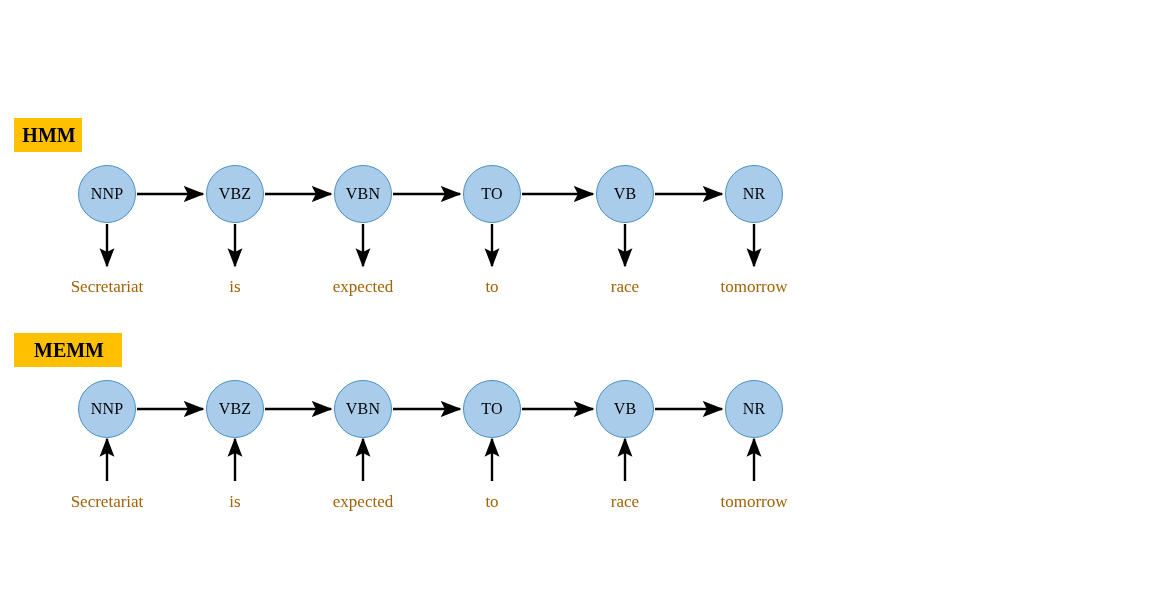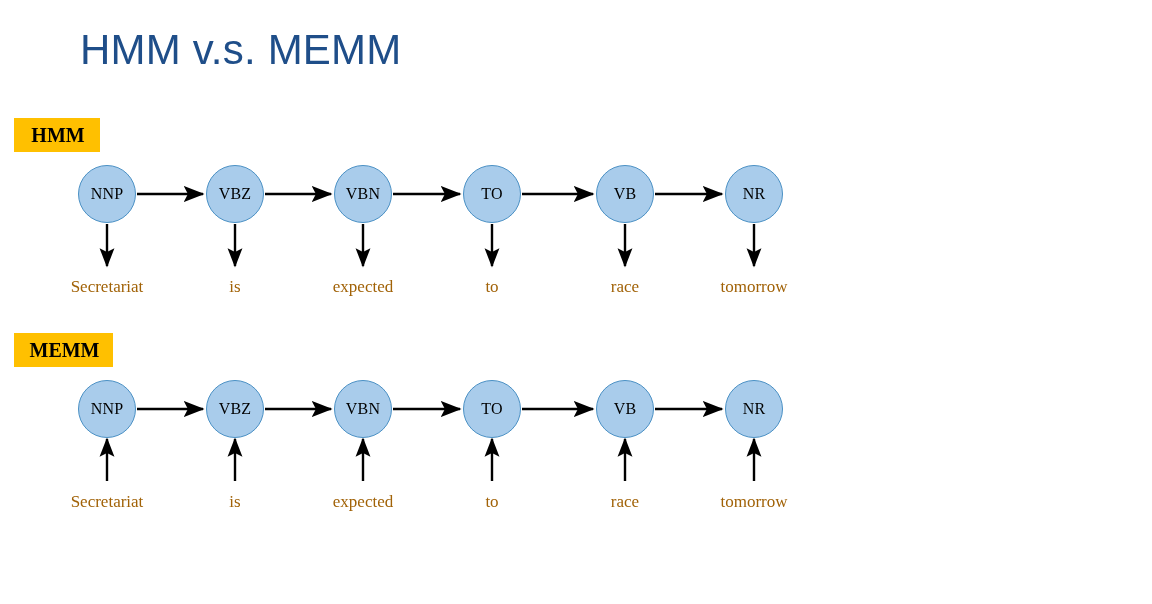--- a/index.html
+++ b/index.html
@@ -42,22 +42,22 @@
     font-family: "Liberation Serif", serif;
     font-weight: bold;
     font-size: 20px;
     display: flex;
     align-items: center;
     justify-content: center;
     box-sizing: border-box;
     padding: 0 14px 0 16px;
     height: 34px;
   }
-  #badge-hmm  { left: 14px; top: 118px; width: 86px; }
-  #badge-memm { left: 14px; top: 333px; width: 99px; text-align: center; }
+  #badge-hmm  { left: 14px; top: 118px; width: 68px; }
+  #badge-memm { left: 14px; top: 333px; width: 108px; text-align: center; }
 
   
   .diagram {
     position: absolute;
     left: 12px;
     width: 1152px;
   }
   #diagram-hmm  { top: 155px; height: 150px; }
   #diagram-memm { top: 370px; height: 150px; }
 
@@ -103,21 +103,20 @@
     text-align: center;
   }
   #diagram-hmm  .word-label { top: 122px; }
   #diagram-memm .word-label { top: 122px; }
 </style>
 </head>
 <body>
 
 <div id="slide">
 
-  <div id="slide-title">HMM v.s. MEMM</div>
 
   <div class="section-badge" id="badge-hmm">
     <span>HMM</span>
   </div>
 
   <div class="diagram" id="diagram-hmm">
     <svg class="diagram-svg" id="svg-hmm" viewBox="0 0 1152 150">
       <defs>
         <marker id="ah-hmm" markerWidth="9" markerHeight="9" refX="7.4" refY="3.2" orient="auto" markerUnits="strokeWidth">
           <path d="M0,0.1 L8,3.2 L0,6.3 L1.6,3.2 Z" fill="#000000"></path>

